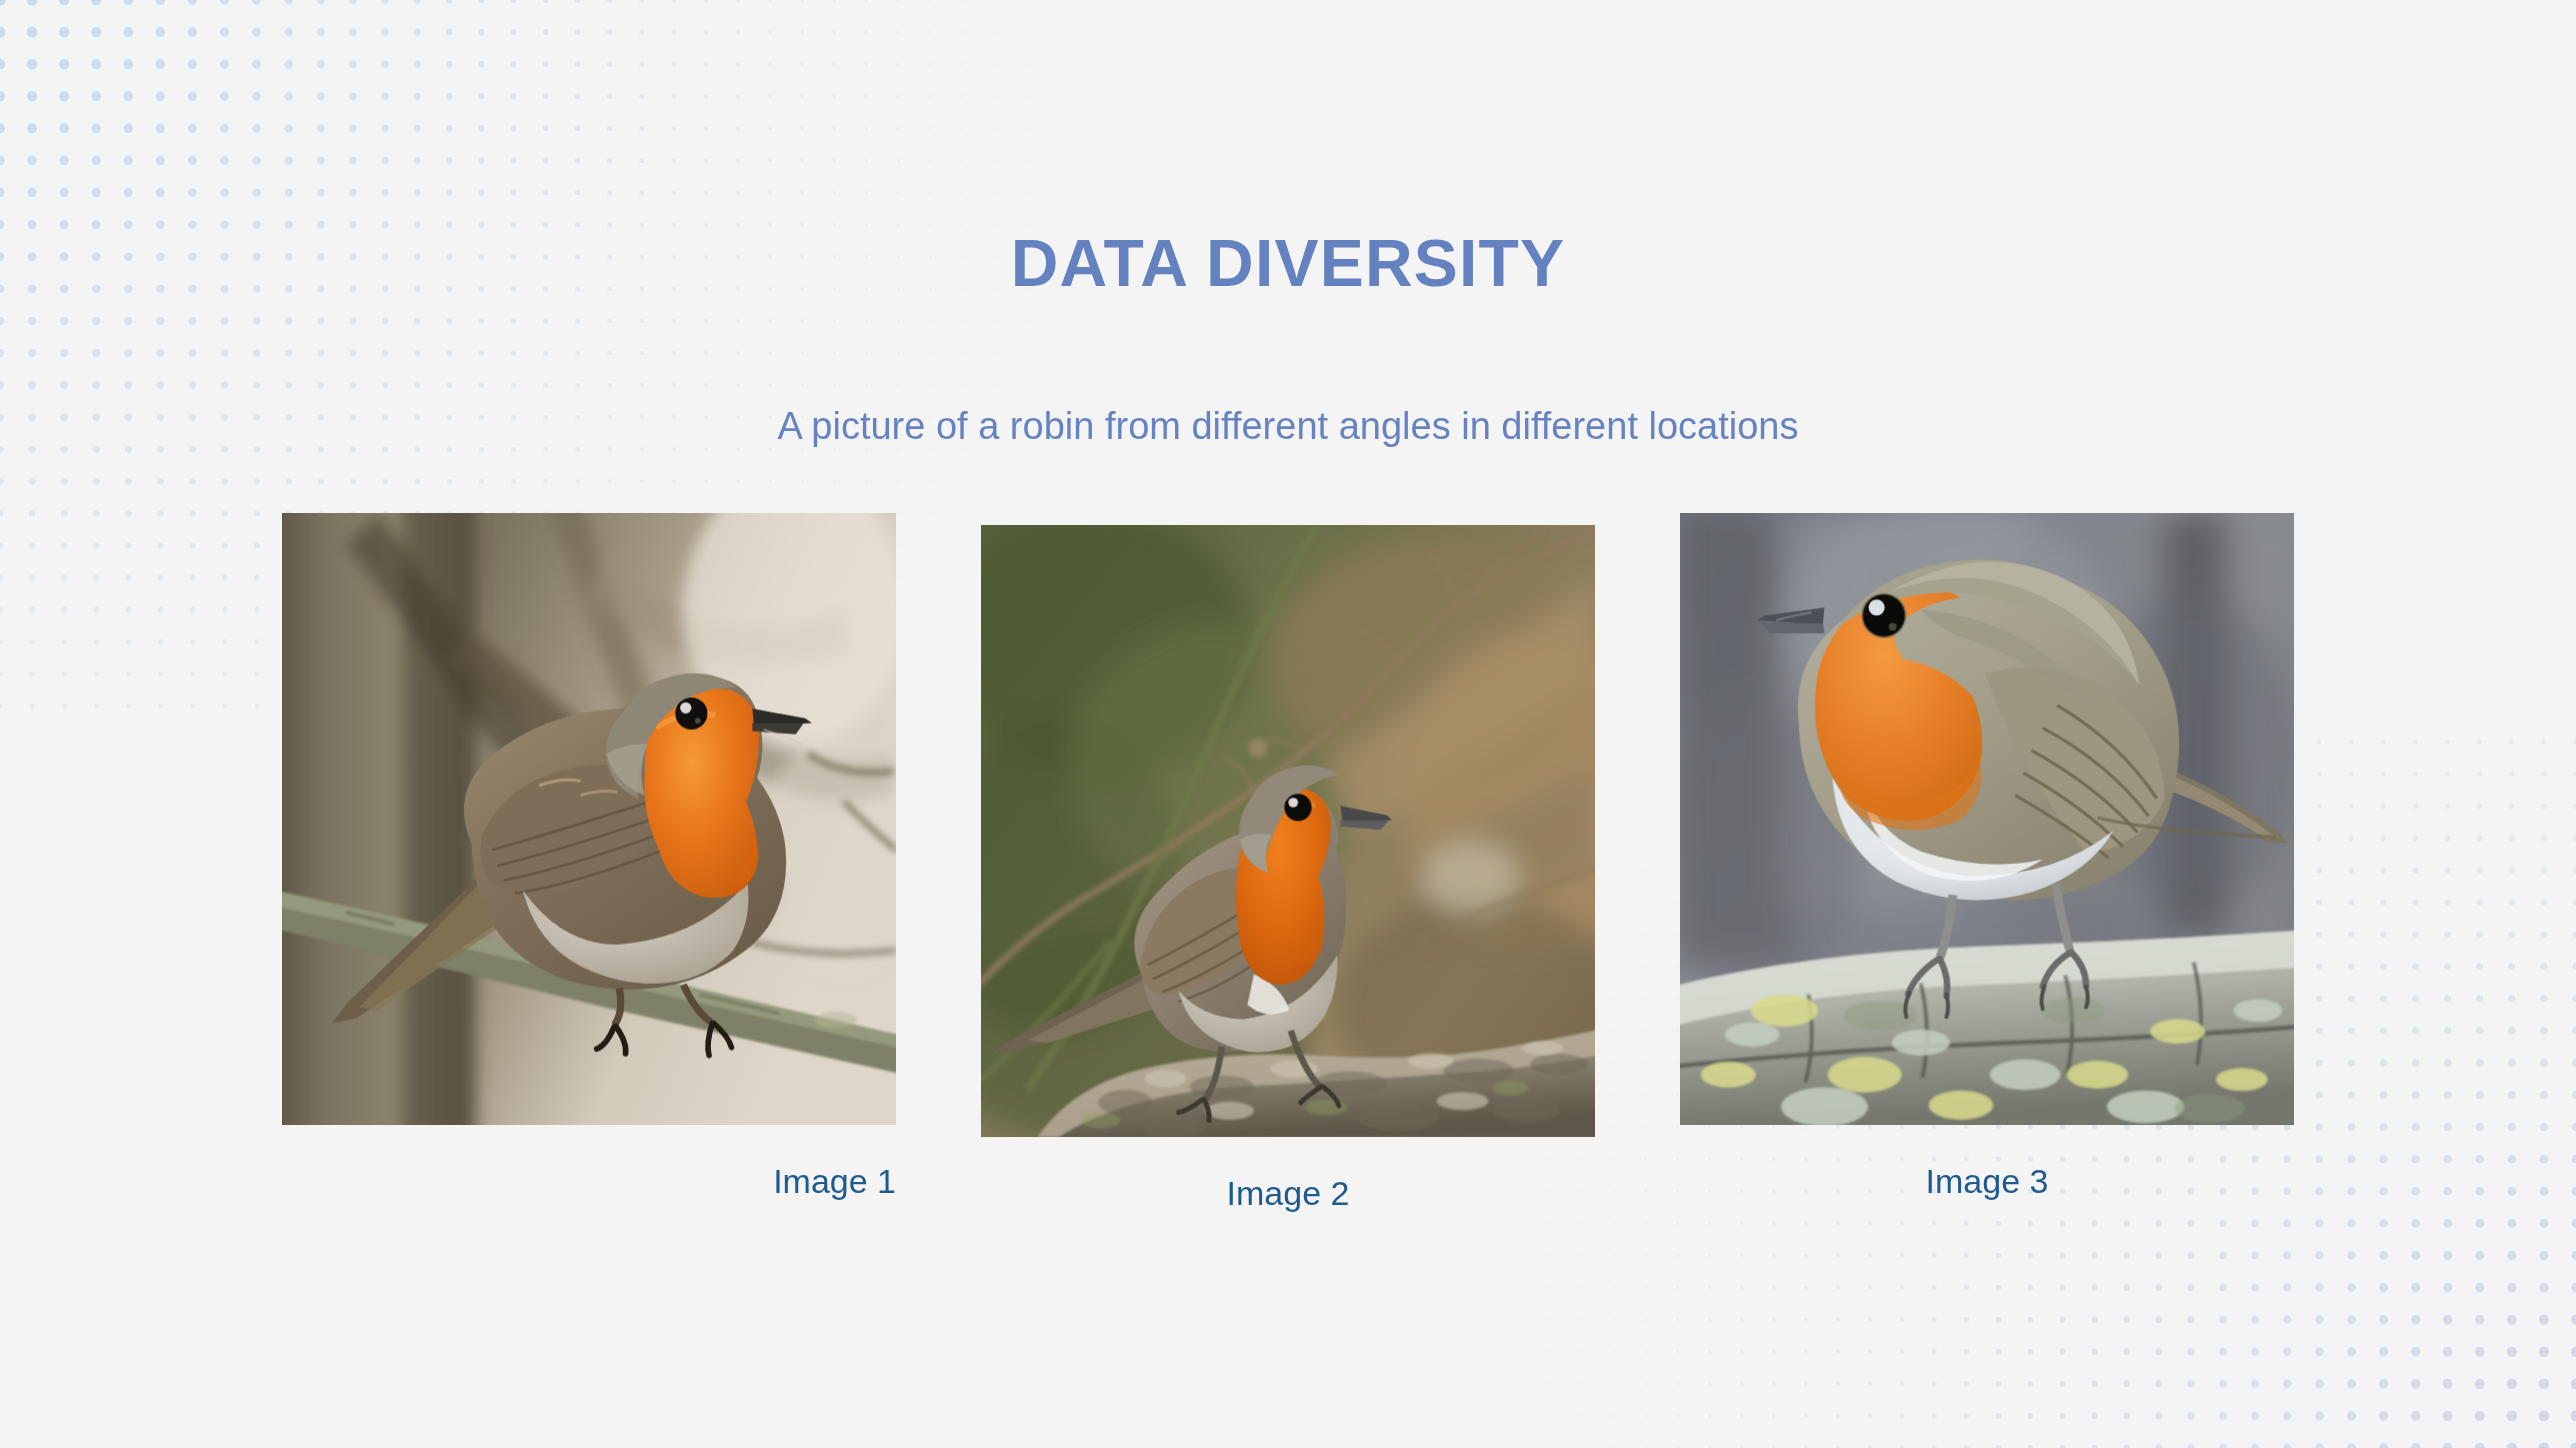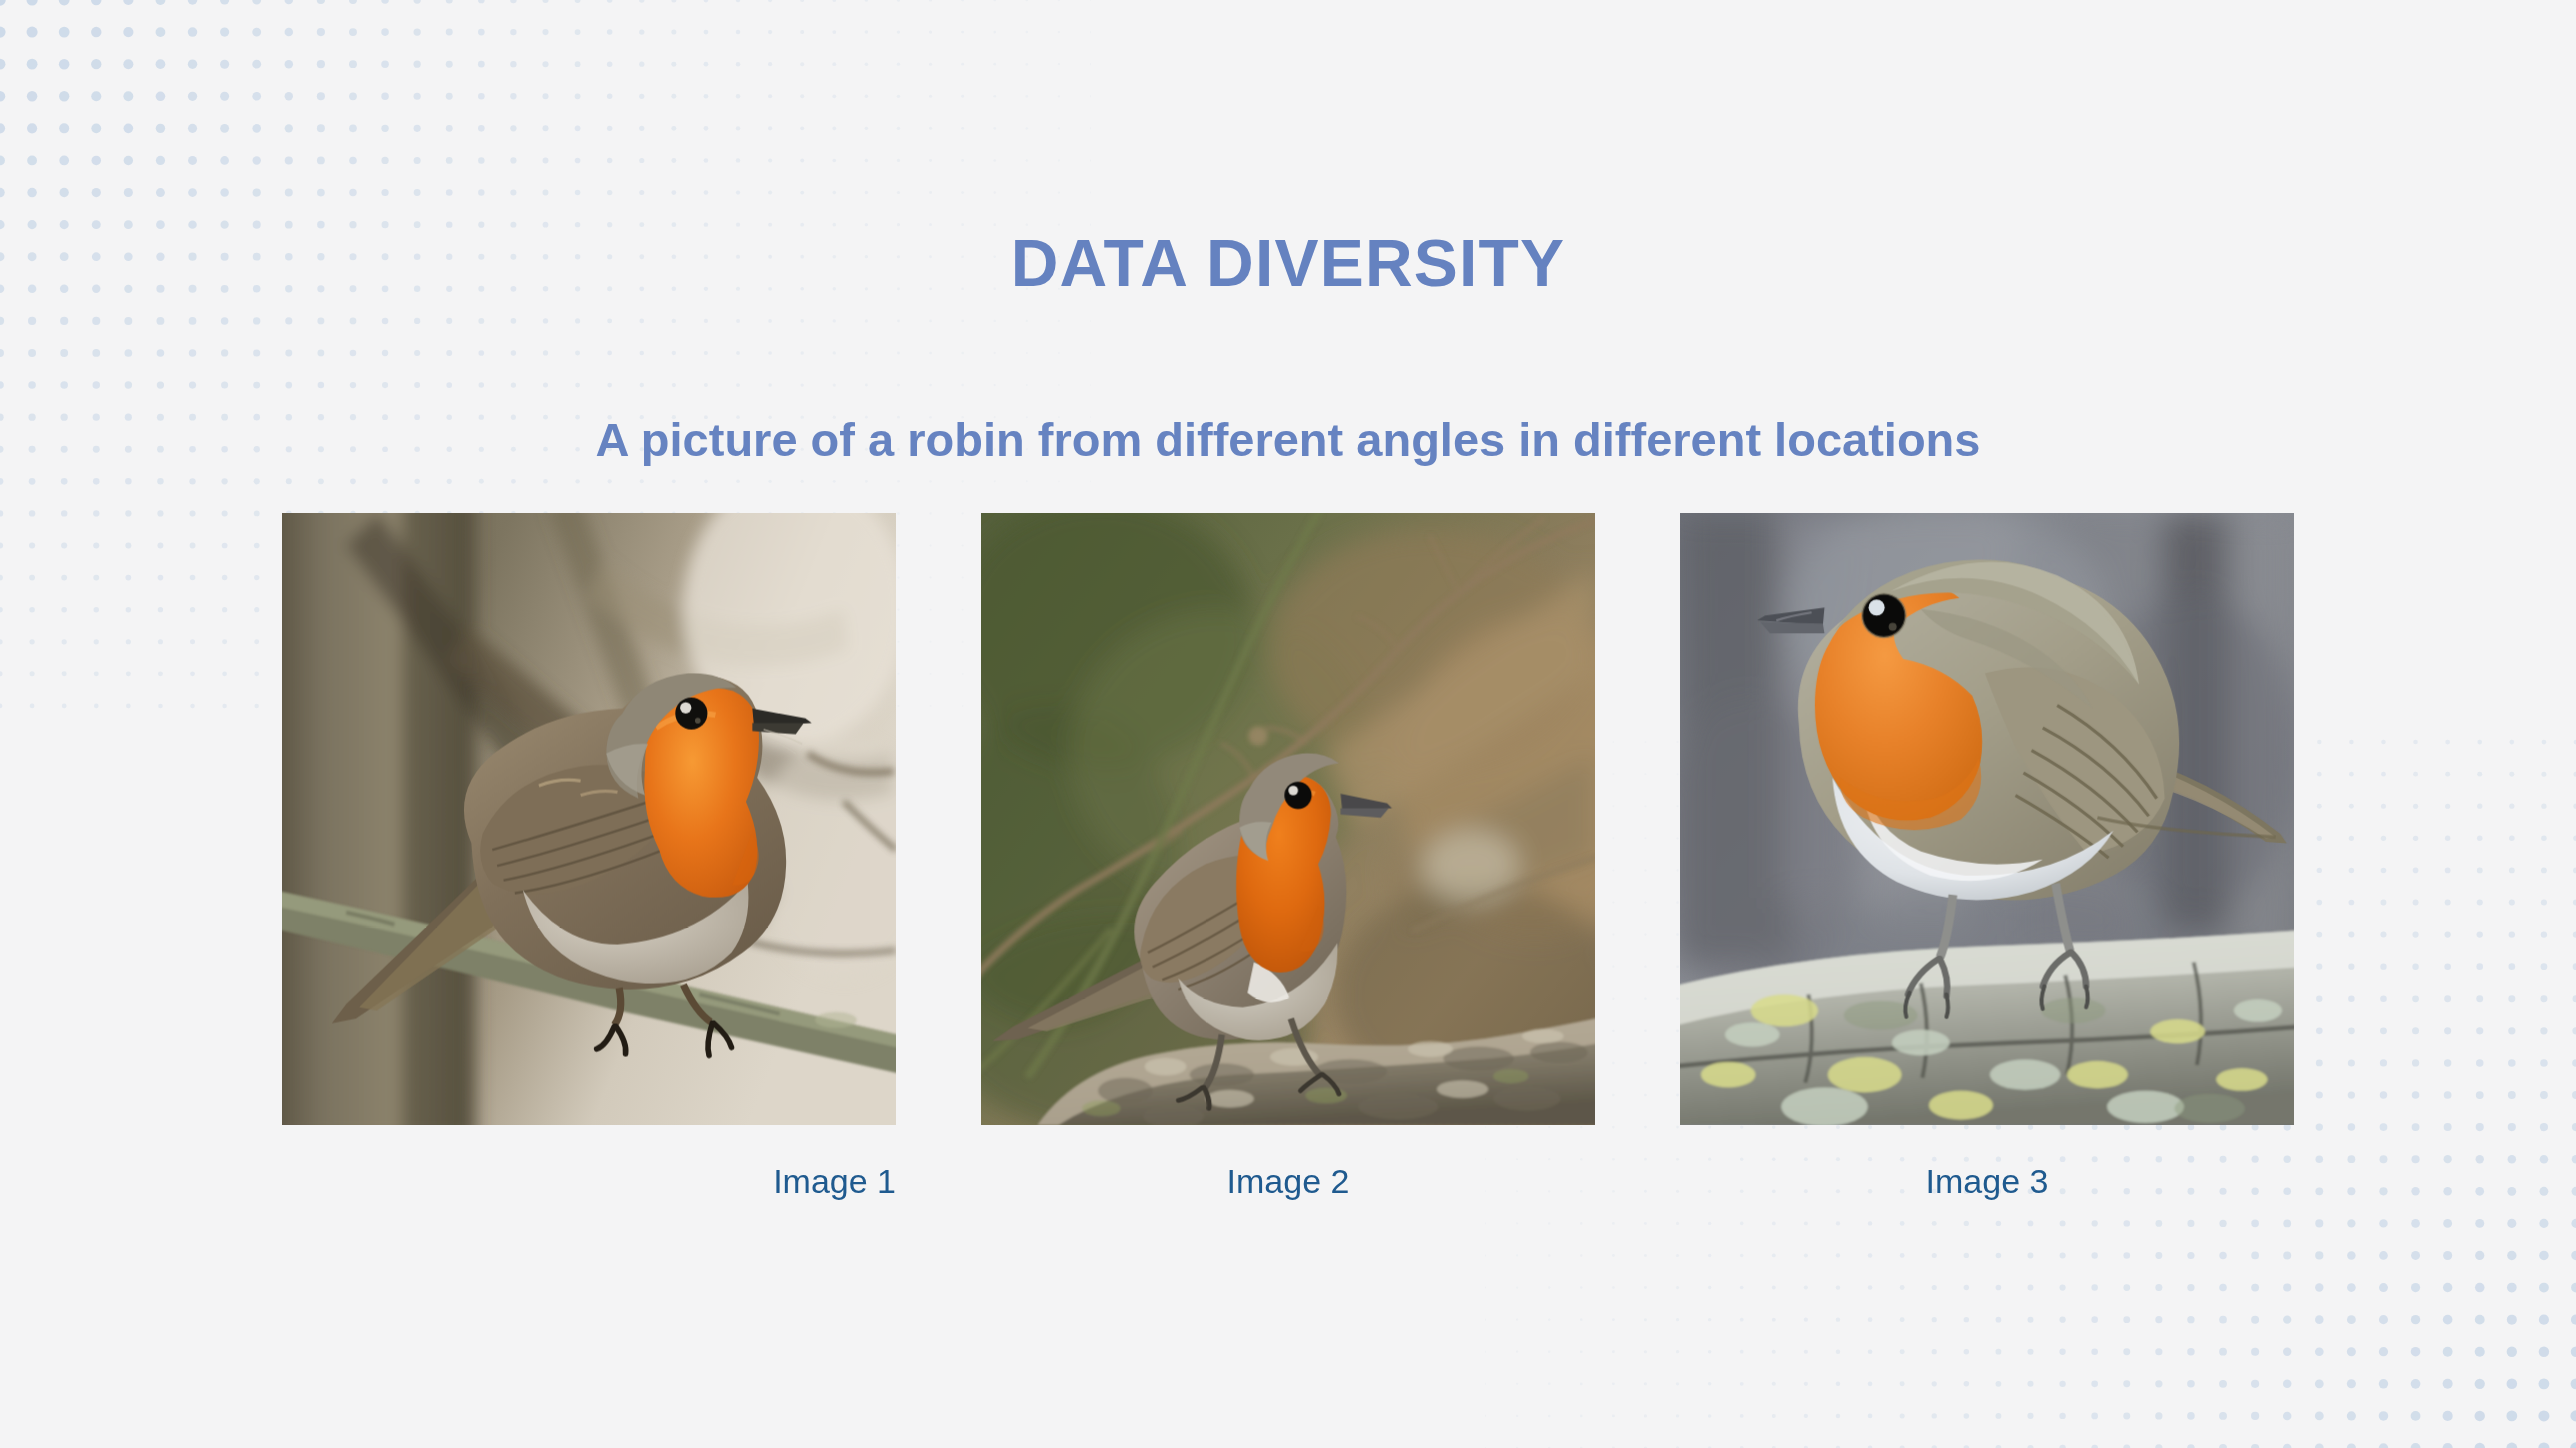--- a/index.html
+++ b/index.html
@@ -57,22 +57,22 @@
     line-height: 1;
     white-space: nowrap;
   }
 
   #page-subtitle {
     position: absolute;
     top: 369px;
     left: 0;
     width: 2576px;
     text-align: center;
-    font-size: 47px;
-    font-weight: 700;
+    font-size: 38px;
+    font-weight: 400;
     color: #6683c1;
     line-height: 1;
     white-space: nowrap;
   }
 
   #gallery {
     position: absolute;
     top: 513px;
     left: 282px;
     width: 2012px;
@@ -1899,21 +1899,21 @@
             <path d="M414 640 q-10 24 -22 28"></path>
             <path d="M416 640 q14 20 12 34"></path>
             <path d="M536 636 q-8 26 -4 40"></path>
             <path d="M538 636 q18 16 22 30"></path>
           </g>
         </svg>
       </div>
       <figcaption class="photo-caption" style="color: rgb(31, 90, 143);">Image 1</figcaption>
     </figure>
 
-    <figure class="gallery-item" style="margin:0;">
+    <figure class="gallery-item" style="margin:12px;">
       <div class="photo-frame">
         <svg viewBox="0 0 765 763" xmlns="http://www.w3.org/2000/svg" preserveAspectRatio="xMidYMid slice">
           <defs>
             <linearGradient id="p2bg" x1="0" y1="0.1" x2="1" y2="0.9">
               <stop offset="0%" stop-color="#55603b"></stop>
               <stop offset="28%" stop-color="#6a7049"></stop>
               <stop offset="55%" stop-color="#8a7c5c"></stop>
               <stop offset="80%" stop-color="#a28a68"></stop>
               <stop offset="100%" stop-color="#857155"></stop>
             </linearGradient>

